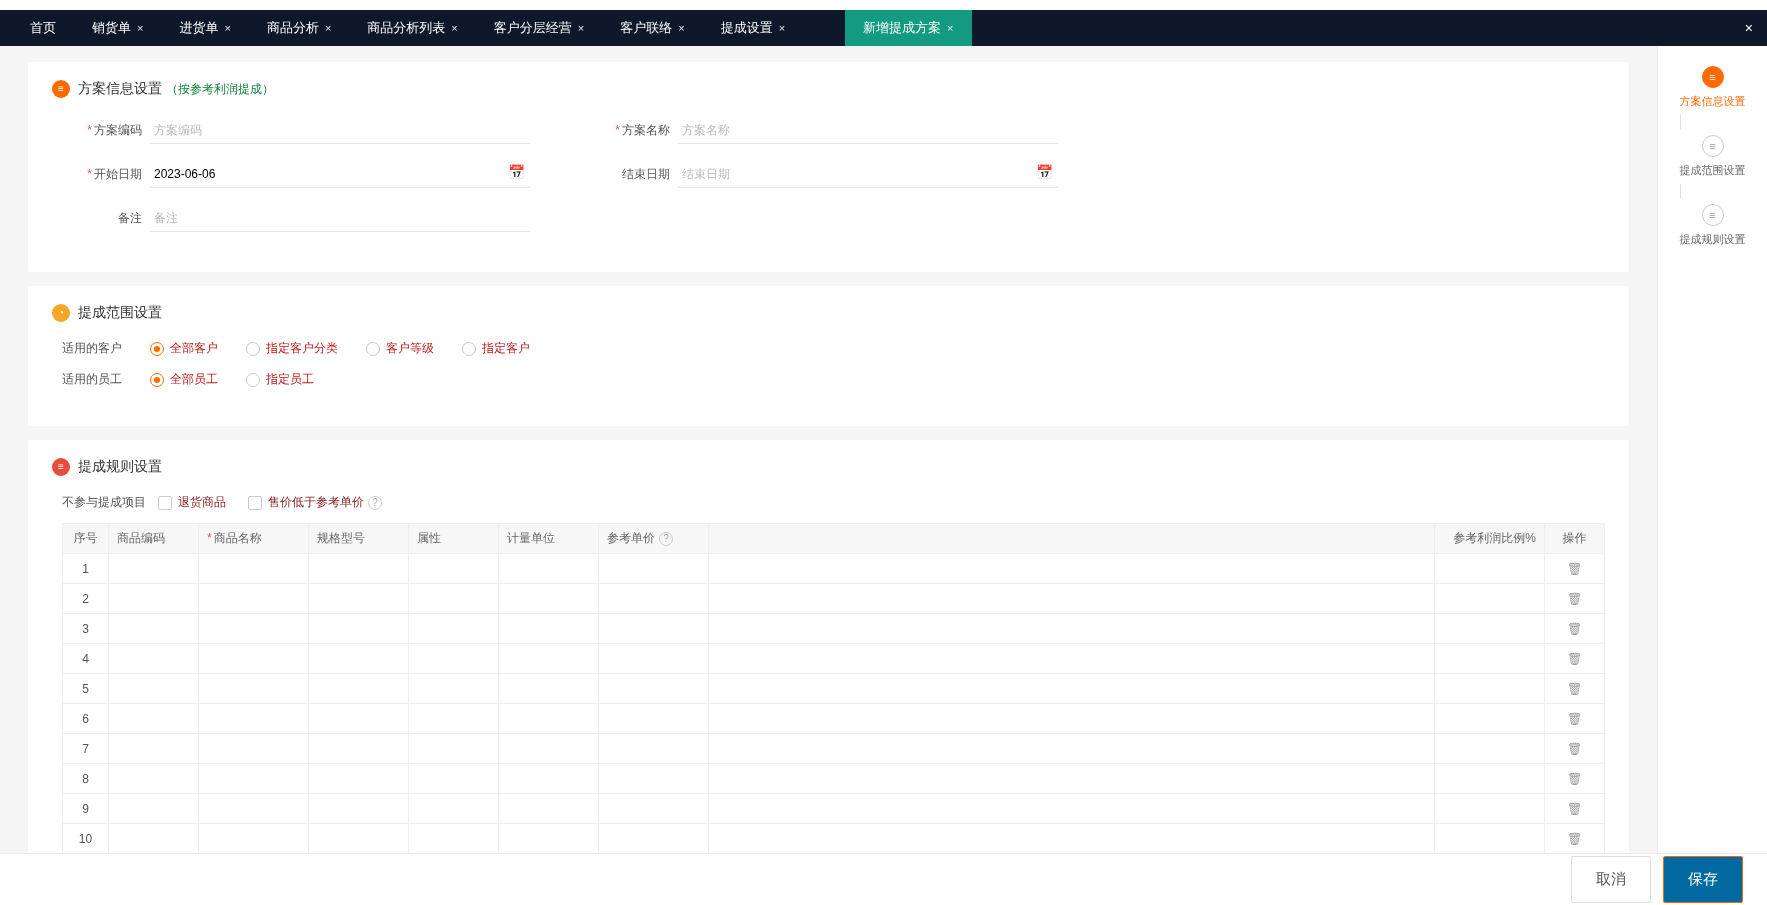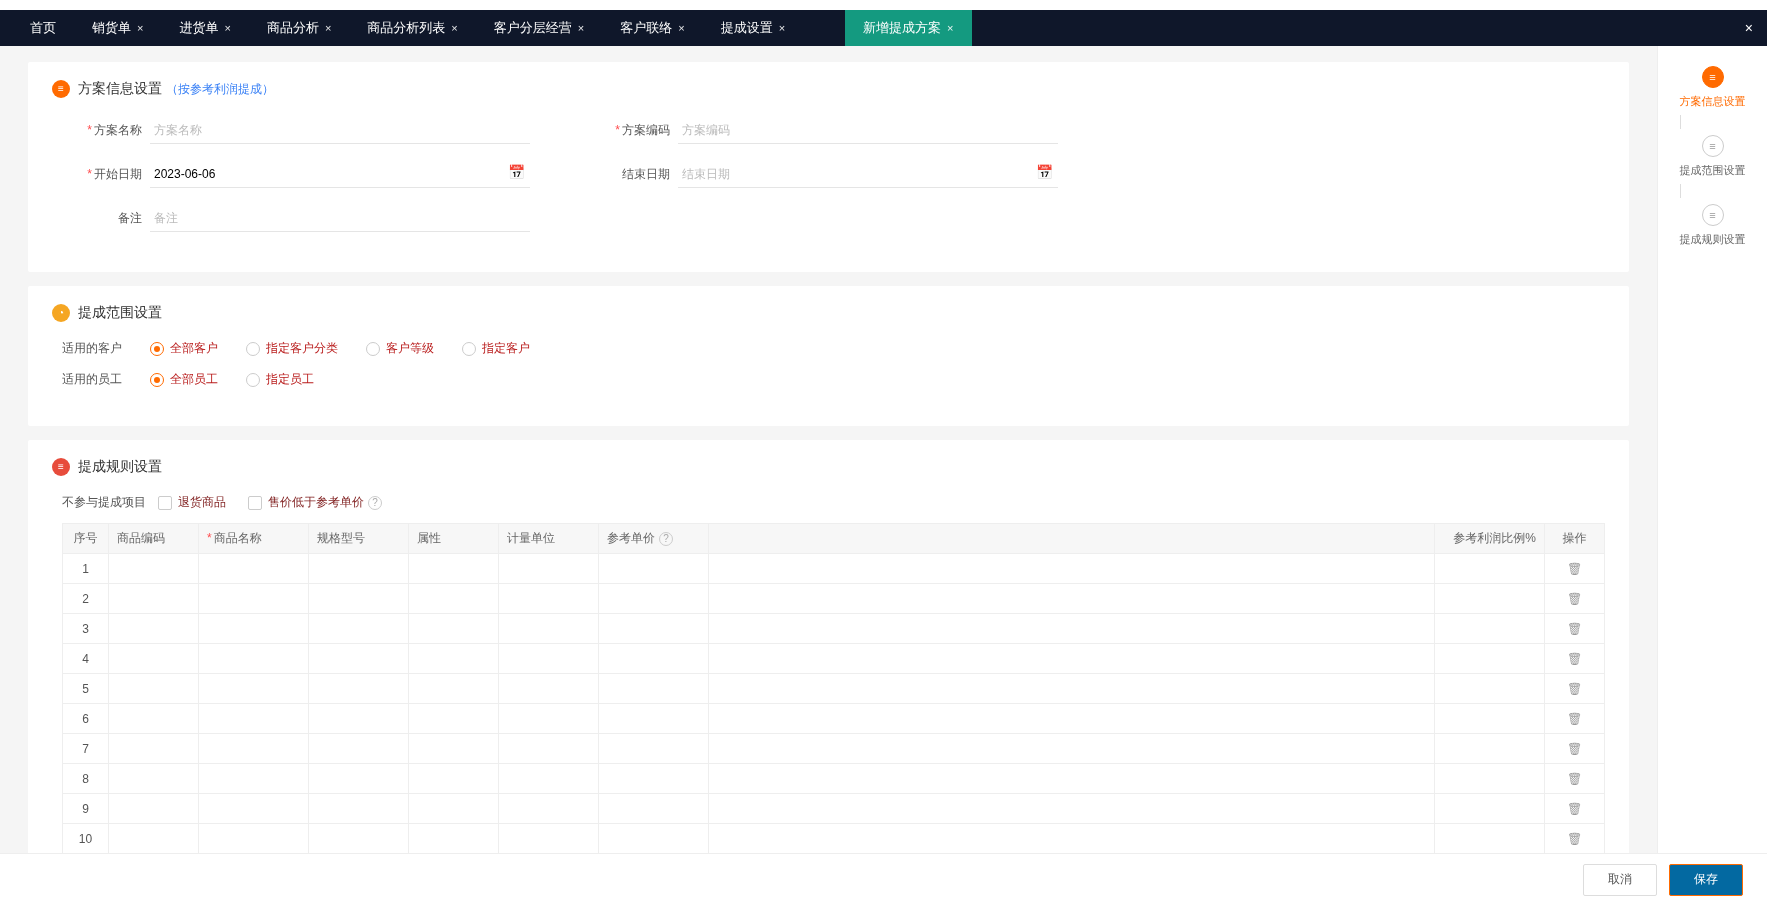--- a/index.html
+++ b/index.html
@@ -89,21 +89,21 @@
   width: 18px; height: 18px; border-radius: 50%;
   display: inline-flex; align-items: center; justify-content: center;
   margin-right: 8px;
 }
 .card-icon.orange { background: #ff6a00; }
 .card-icon.yellow { background: #f5a623; }
 .card-icon.red { background: #e74c3c; }
 .card-icon.orange::before, .card-icon.red::before { content: "≡"; color:#fff; font-size:10px; line-height:1; }
 .card-icon.yellow::before { content: "◔"; color:#fff; font-size:10px; line-height:1; }
 .card-title { font-size: 14px; color: #333; font-weight: 500; }
-.card-sub { font-size: 12px; color: #3b82f6; margin-left: 4px; }
+.card-sub { font-size: 12px; color: #15803d; margin-left: 4px; }
 .form-row { display: flex; margin-bottom: 16px; }
 .form-item { display: flex; align-items: center; margin-right: 60px; }
 .form-label { width: 88px; text-align: right; font-size: 12px; color: #555; padding-right: 8px; }
 .req { color: #ff4d4f; margin-right: 2px; }
 .form-input {
   width: 380px; height: 28px;
   border: none; border-bottom: 1px solid #e5e5e5;
   font-size: 12px; padding: 0 4px; outline: none;
   background: transparent;
 }
@@ -150,21 +150,21 @@
 table.grid td.center, table.grid th.center { text-align: center; }
 table.grid td.right, table.grid th.right { text-align: right; }
 .del-icon { color: #999; cursor: pointer; }
 .footer {
   position: absolute; left: 0; right: 0; bottom: 0; height: 52px;
   background: #fff; border-top: 1px solid #eee;
   display: flex; align-items: center; justify-content: flex-end;
   padding-right: 24px; gap: 12px;
 }
 .btn {
-  height: 32px; padding: 0 24px; font-size: 12px;
+  height: 47px; padding: 0 24px; font-size: 15px;
   border-radius: 2px; cursor: pointer; border: 1px solid #ddd;
   background: #fff; color: #555;
 }
 .btn.primary { background: #0369a1; border-color: #ff6a00; color: #fff; }
 </style>
 </head>
 <body>
 
 <div class="top-strip"></div>
 
@@ -189,26 +189,26 @@
 
     <div class="card">
       <div class="card-header">
         <span class="card-icon orange"></span>
         <span class="card-title">方案信息设置</span>
         <span class="card-sub">（按参考利润提成）</span>
       </div>
       <div style="padding-left:10px;">
         <div class="form-row">
           <div class="form-item">
+            <div class="form-label"><span class="req">*</span><span>方案编码</span></div>
+            <input class="form-input" placeholder="方案编码" style="">
+          </div>
+          <div class="form-item">
             <div class="form-label"><span class="req">*</span><span>方案名称</span></div>
             <input class="form-input" placeholder="方案名称" style="">
-          </div>
-          <div class="form-item">
-            <div class="form-label"><span class="req">*</span><span>方案编码</span></div>
-            <input class="form-input" placeholder="方案编码" style="">
           </div>
         </div>
         <div class="form-row">
           <div class="form-item">
             <div class="form-label"><span class="req">*</span><span>开始日期</span></div>
             <div class="date-wrap">
               <input class="form-input" value="2023-06-06" style="">
               <span class="date-icon">📅</span>
             </div>
           </div>

